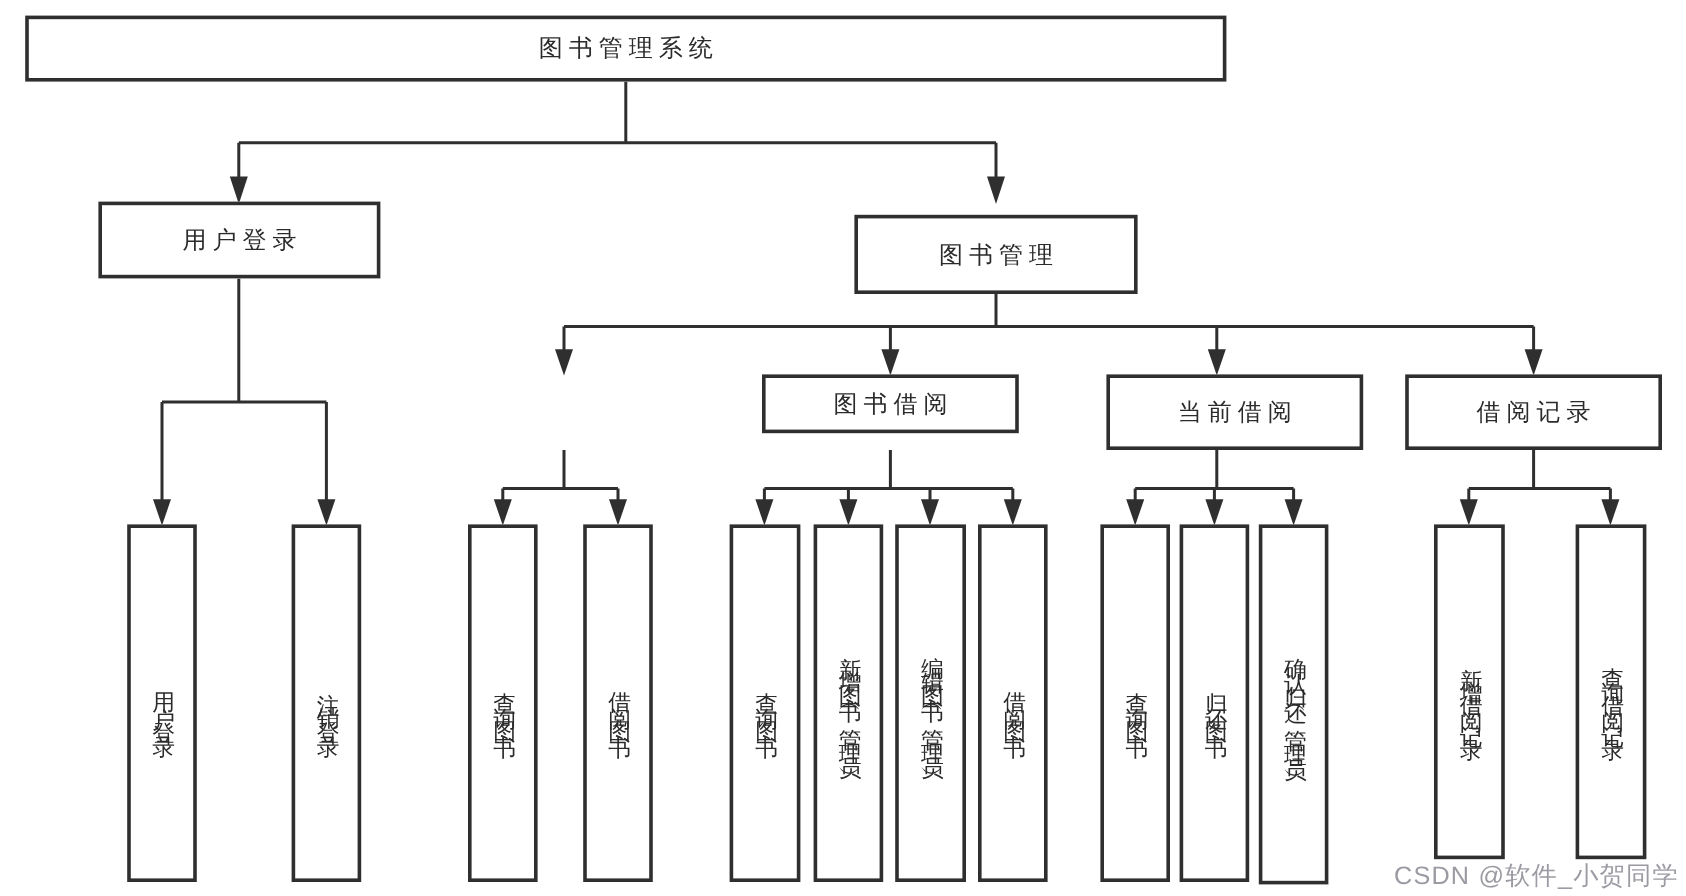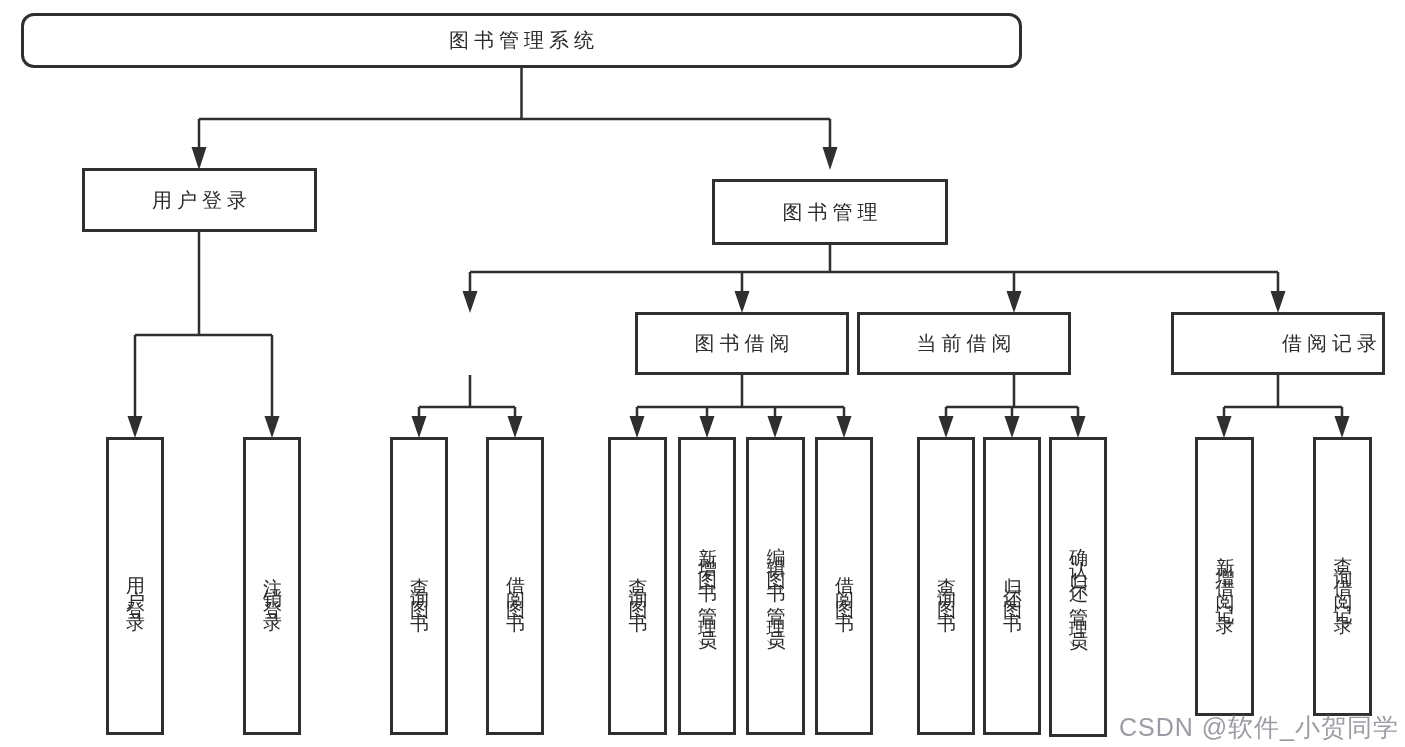--- a/index.html
+++ b/index.html
@@ -53,21 +53,21 @@
     text-orientation: mixed;
     font-size: 19px;
     line-height: 1.1;
     letter-spacing: 12px;
     color: var(--text);
   }
   .watermark {
     position: absolute;
     right: 6px;
     bottom: 3px;
-    font-size: 25px;
+    font-size: 21px;
     letter-spacing: 1px;
     color: var(--watermark);
     text-shadow: 0 0 2px #ffffff;
     white-space: nowrap;
   }
 </style>
 </head>
 <body>
 
 <div class="canvas">
@@ -101,38 +101,38 @@
     <path d="M1014 375 V407 M946 407 H1078 M946 407 V417 M1012 407 V417 M1078 407 V417"></path>
     <polygon points="938.5,416 953.5,416 946,438"></polygon>
     <polygon points="1004.5,416 1019.5,416 1012,438"></polygon>
     <polygon points="1070.5,416 1085.5,416 1078,438"></polygon>
 
     <path d="M1278 375 V407 M1224 407 H1342 M1224 407 V417 M1342 407 V417"></path>
     <polygon points="1216.5,416 1231.5,416 1224,438"></polygon>
     <polygon points="1334.5,416 1349.5,416 1342,438"></polygon>
   </svg>
 
-  <div class="node node-h" style="left:21px; top:13px; width:1001px; height:55px;border-radius:13px;">
+  <div class="node node-h" style="left:21px; top:13px; width:1001px; height:55px;">
     <span>图书管理系统</span>
   </div>
 
   <div class="node node-h" style="left:82px; top:168px; width:235px; height:64px;">
     <span>用户登录</span>
   </div>
   <div class="node node-h" style="left:712px; top:167px; width:236px; height:66px;margin-top:12px;">
     <span>图书管理</span>
   </div>
 
-  <div class="node node-h" style="left:635px; top:312px; width:214px; height:63px;">
+  <div class="node node-h" style="left:635px; top:312px; width:214px; height:49px;">
     <span>图书借阅</span>
   </div>
-  <div class="node node-h" style="left:857px; top:312px; width:214px; height:63px;">
+  <div class="node node-h" style="left:922px; top:312px; width:214px; height:63px;">
     <span>当前借阅</span>
   </div>
-  <div class="node node-h" style="left:1171px; top:312px; width:214px; height:63px;justify-content:flex-end;">
+  <div class="node node-h" style="left:1171px; top:312px; width:214px; height:63px;">
     <span>借阅记录</span>
   </div>
 
   <div class="node node-v" style="left:106px; top:437px; width:58px; height:298px;">
     <span>用户登录</span>
   </div>
   <div class="node node-v" style="left:243px; top:437px; width:58px; height:298px;">
     <span>注销登录</span>
   </div>
 

